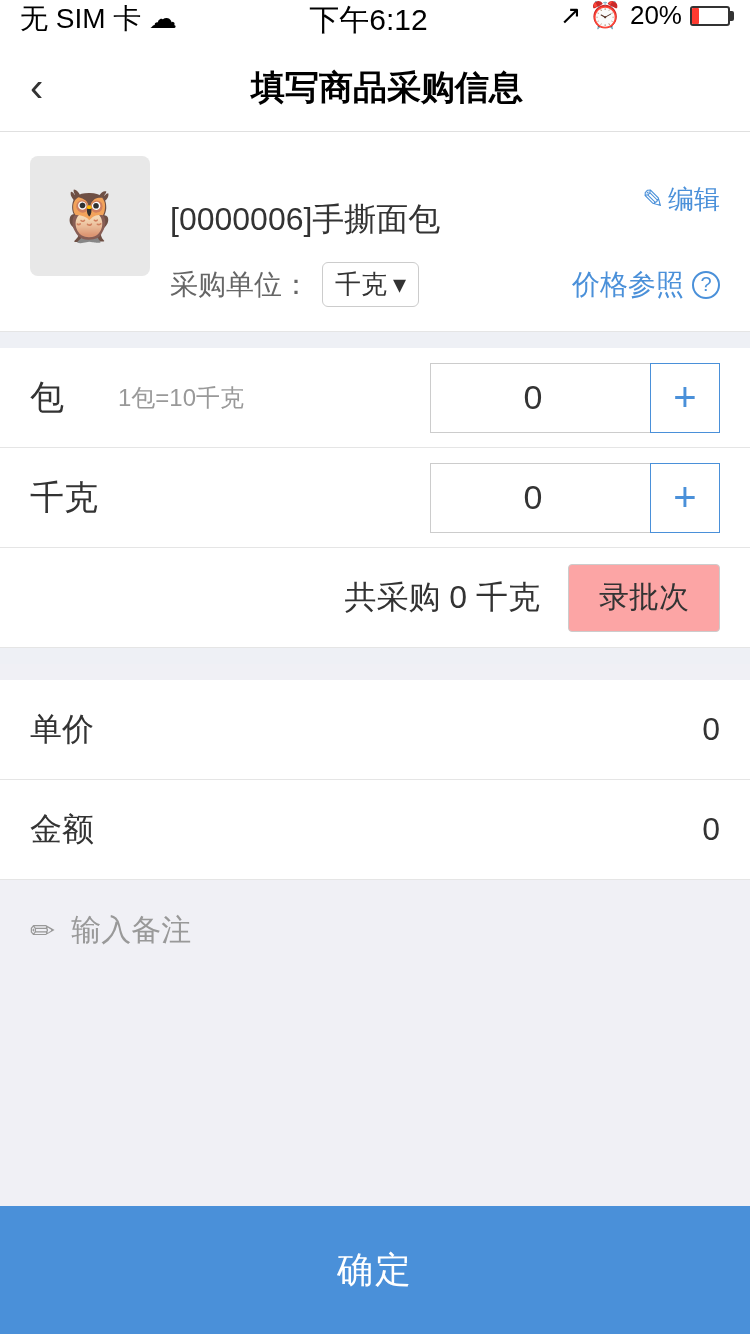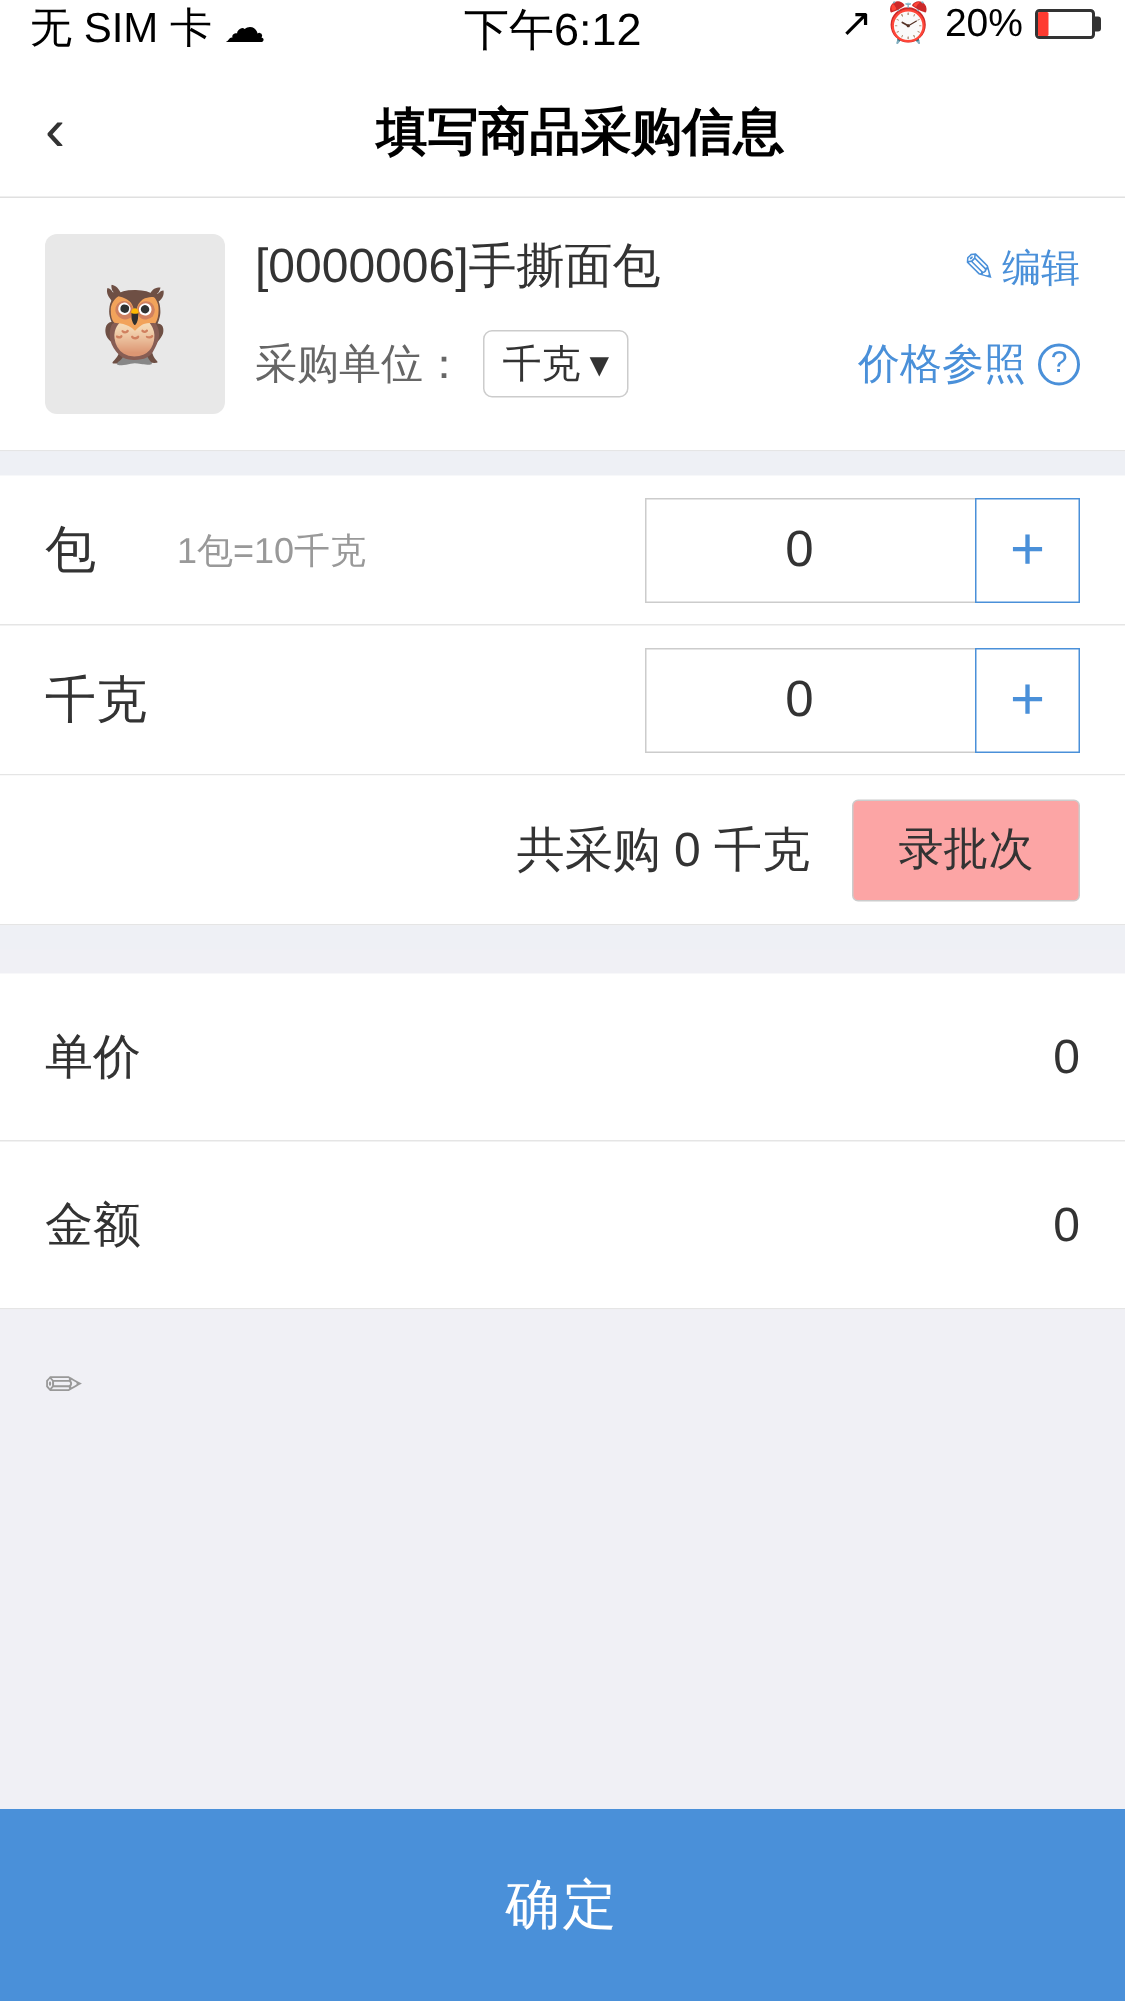--- a/index.html
+++ b/index.html
@@ -130,20 +130,21 @@
     .product-name-row {
       display: flex;
       align-items: center;
       justify-content: space-between;
       margin-bottom: 20px;
     }
     .product-name {
       font-size: 32px;
       color: #333;
       font-weight: 500;
+      margin-top: 42px;
     }
     .edit-btn {
       font-size: 26px;
       color: #4a90d9;
       display: flex;
       align-items: center;
       gap: 4px;
       cursor: pointer;
     }
     .purchase-unit-row {
@@ -276,21 +277,21 @@
     
     .price-section {
       background: #fff;
       margin-top: 16px;
     }
     .price-row {
       display: flex;
       align-items: center;
       justify-content: space-between;
       padding: 0 30px;
-      height: 112px;
+      height: 100px;
       border-bottom: 1px solid #e5e5e5;
     }
     .price-label {
       font-size: 32px;
       color: #333;
     }
     .price-value {
       font-size: 32px;
       color: #333;
     }
@@ -430,17 +431,18 @@
     <span class="price-value">0</span>
   </div>
   <div class="price-row">
     <span class="price-label">金额</span>
     <span class="price-value">0</span>
   </div>
 </div>
 
 <div class="notes-section">
   <span class="pencil-icon">✏</span>
+  <span class="notes-placeholder">输入备注</span>
 </div>
 
 <div class="content-area" style="height: 280px;"></div>
 
 <button class="confirm-btn">确定</button>
 
 </body></html>

